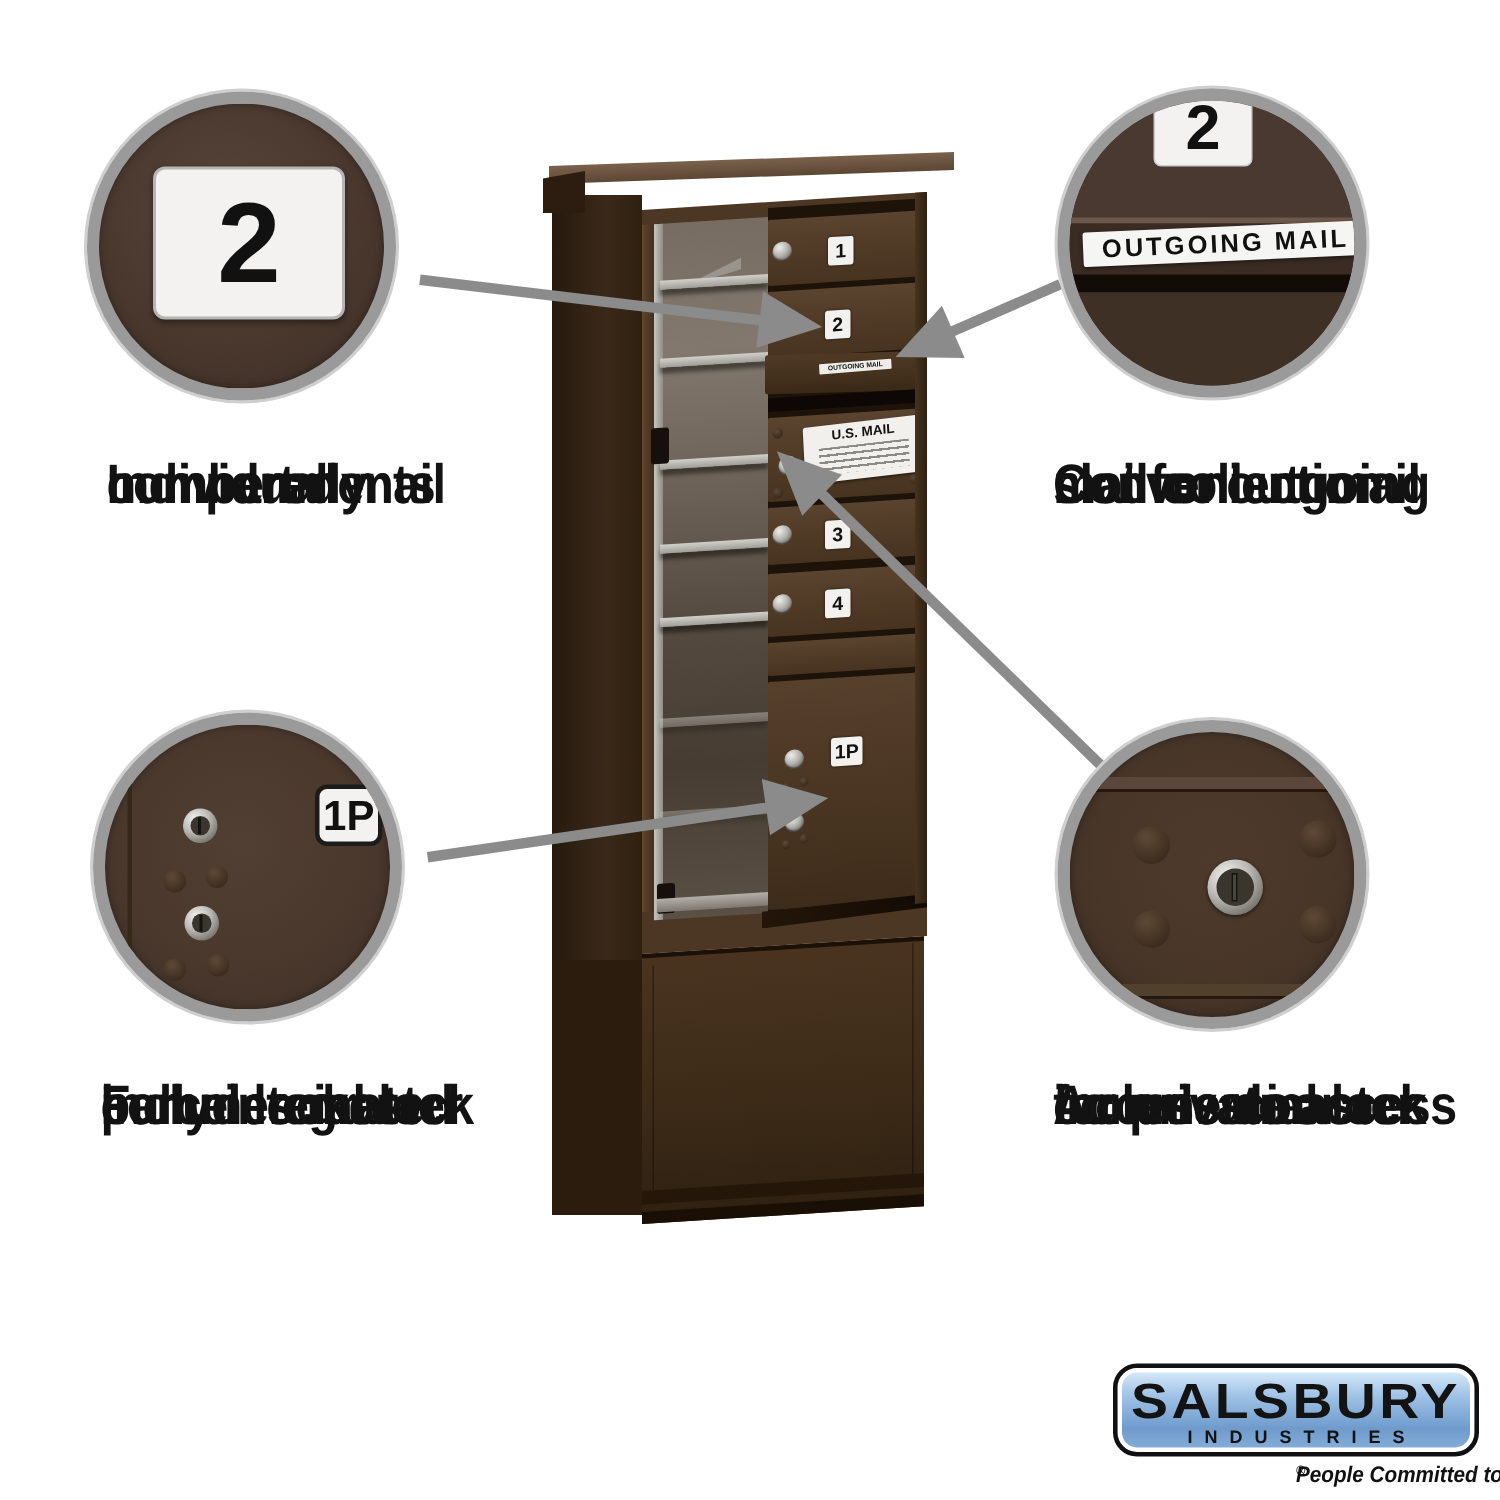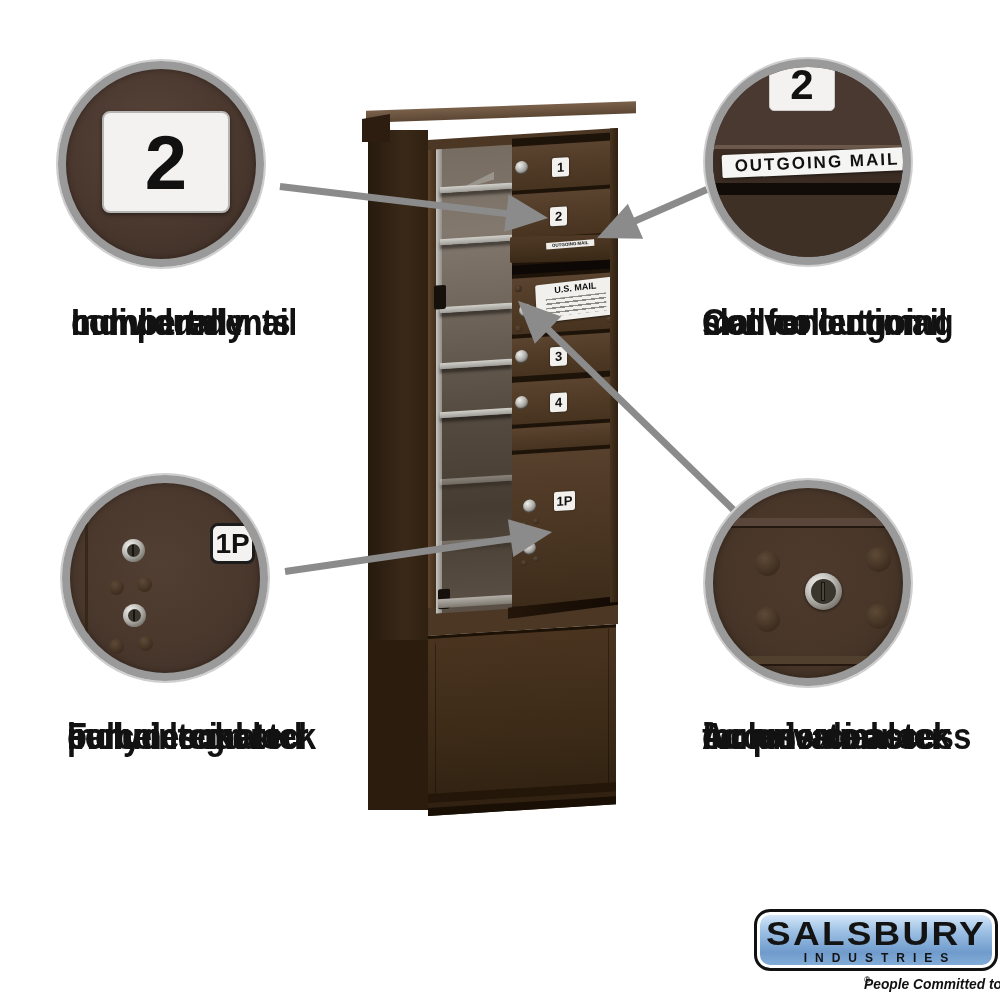--- a/index.html
+++ b/index.html
@@ -246,21 +246,21 @@
   </div>
 
   <div class="caption" style="left:702px;top:714px;">
     <div>Access door</div>
     <div>includes master</div>
     <div>commercial lock</div>
     <div>for private access</div>
   </div>
 
   <div style="left:742px;top:909px;width:246px;height:88px;">
-    <div style="left:12px;top:0;width:244px;height:62px;border-radius:16px;border:3px solid #111;
+    <div style="left:0;top:0;width:244px;height:62px;border-radius:16px;border:3px solid #111;
                 background:linear-gradient(180deg,#ddeefc 0%,#9dc0e4 35%,#6f9bcc 72%,#87b0da 100%);
                 box-shadow:inset 0 0 0 3px #ffffff;">
       <div style="left:0;top:3px;width:238px;text-align:center;font-size:33px;font-weight:bold;color:#131313;
                   letter-spacing:2px;transform:scaleX(1.12);transform-origin:50% 0;">SALSBURY</div>
       <div style="left:0;top:39px;width:238px;text-align:center;font-size:12px;font-weight:bold;color:#131313;
                   letter-spacing:8px;text-indent:8px;">INDUSTRIES</div>
     </div>
     <div style="left:0;top:66px;width:244px;text-align:center;font-size:15px;font-style:italic;font-weight:bold;
                 color:#111;transform:scaleX(.92);transform-origin:50% 0;white-space:nowrap;">
       <span>People Committed to Quality Since 1936</span>

